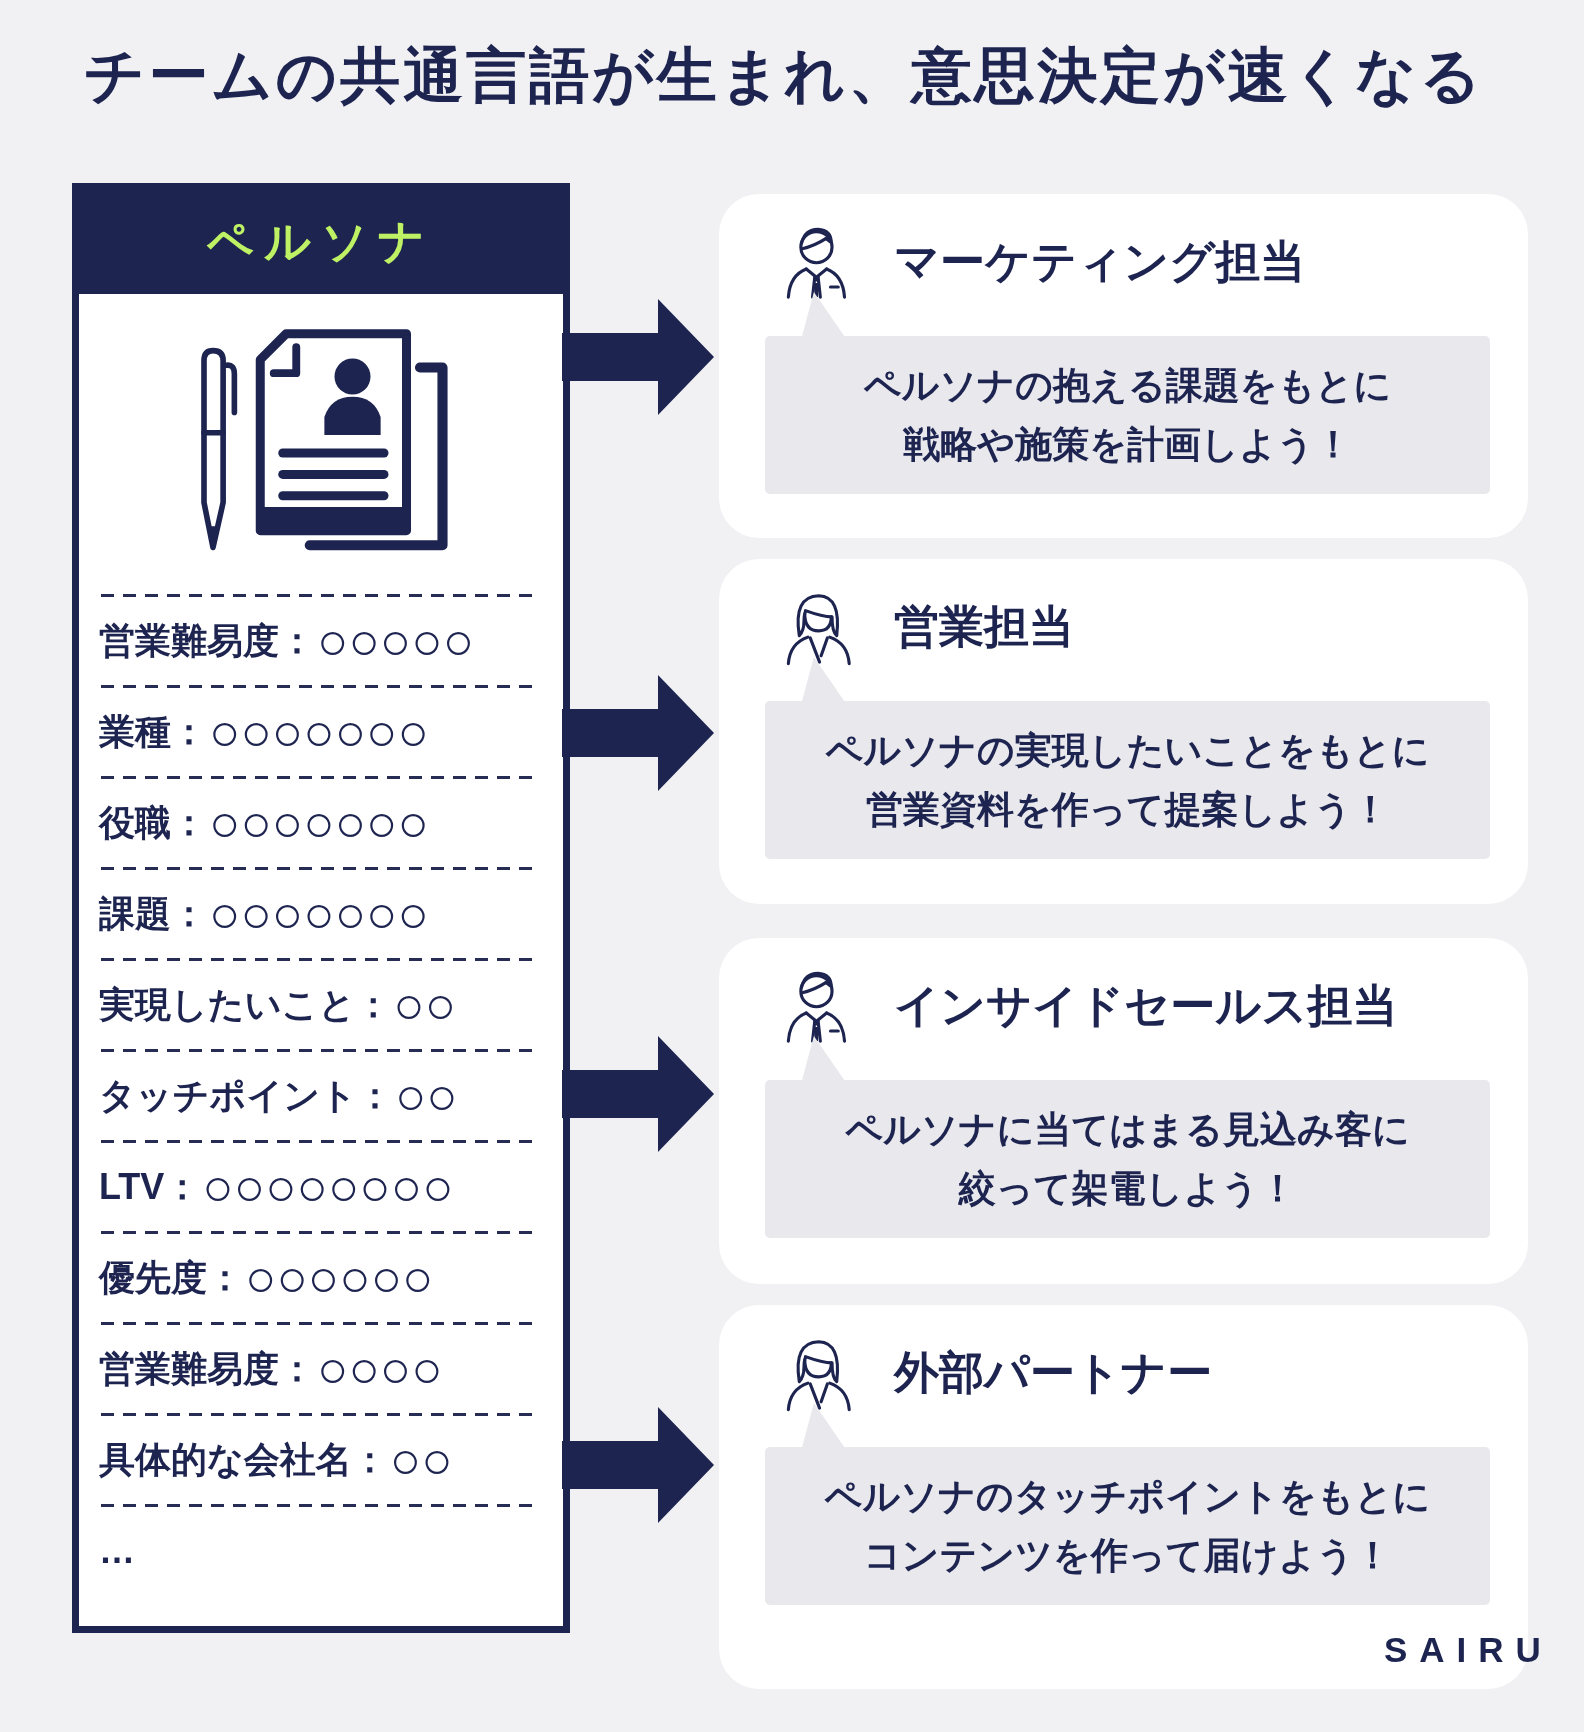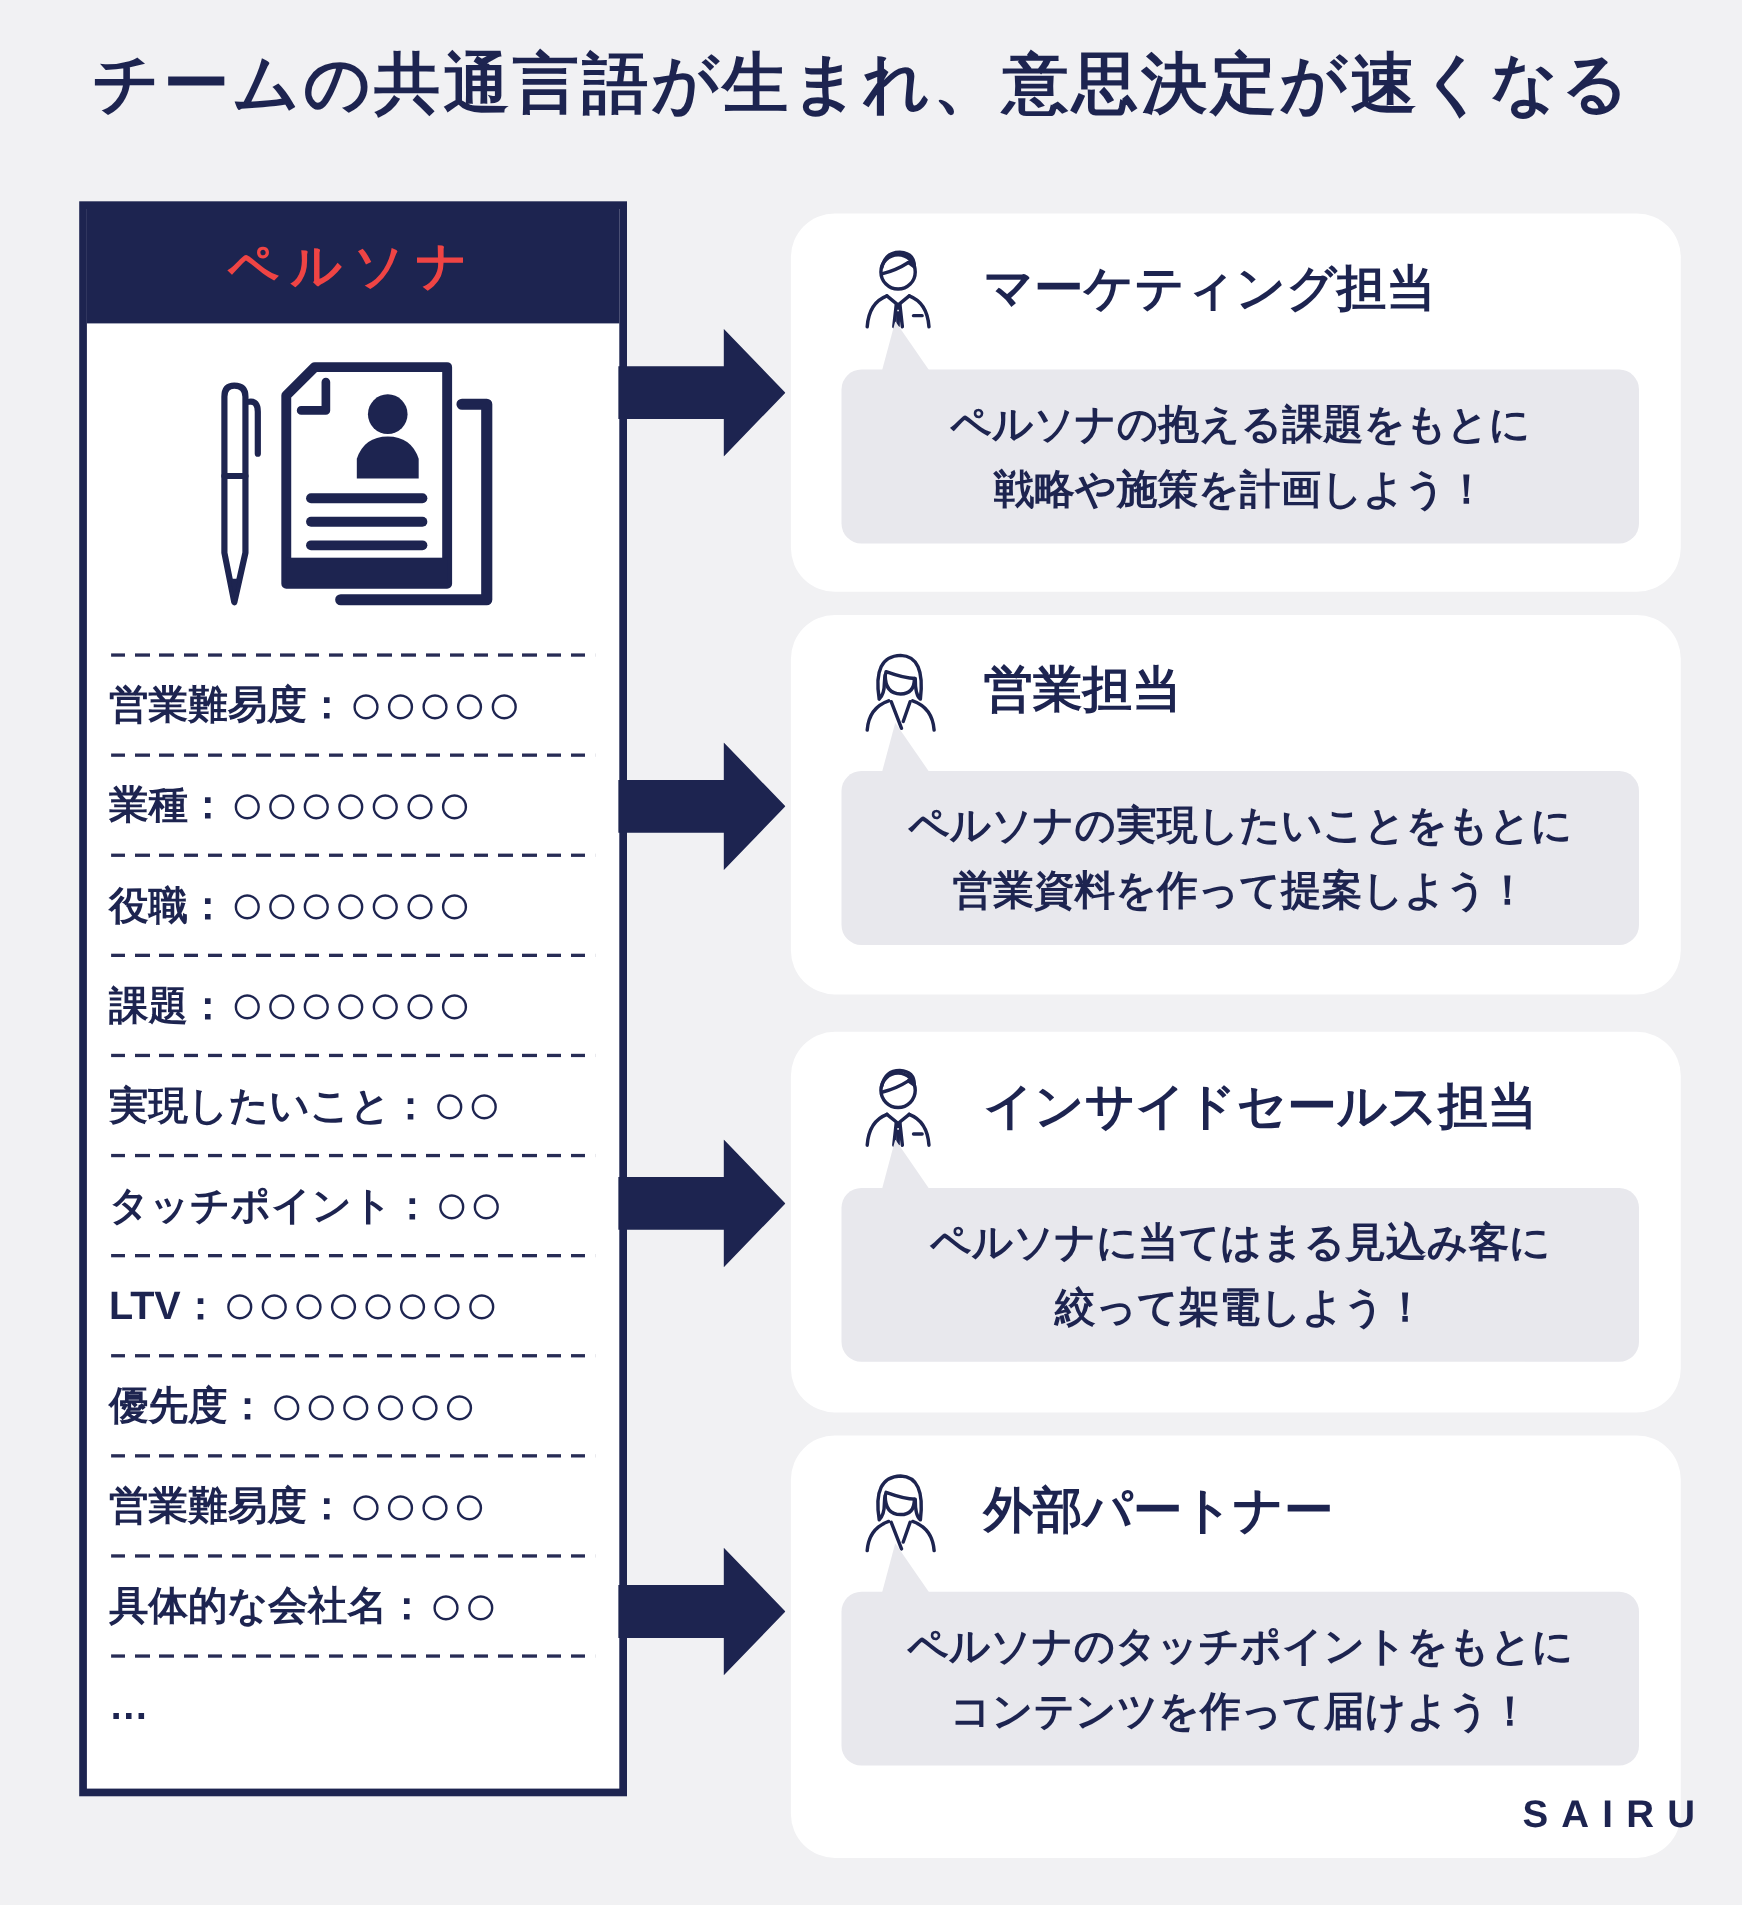--- a/index.html
+++ b/index.html
@@ -11,21 +11,21 @@
   .title{
     position:absolute;left:84px;top:36px;width:1480px;
     font-size:60px;font-weight:bold;letter-spacing:3px;white-space:nowrap;
   }
   
   .panel{
     position:absolute;left:72px;top:183px;width:498px;height:1450px;
     background:#ffffff;border:7px solid #1d2450;box-sizing:border-box;
   }
   .panel-header{
-    height:104px;background:#1d2450;color:#ef4444;
+    height:104px;background:#1d2450;color:#bef264;
     display:flex;align-items:center;justify-content:center;
     font-size:46px;font-weight:bold;letter-spacing:10px;
   }
   .panel-icon{height:300px;display:flex;align-items:center;justify-content:center;}
   .rows{padding:0 20px;}
   .sep{
     height:3px;margin:0 2px;
     background-image:repeating-linear-gradient(90deg,#272c55 0,#272c55 13px,transparent 13px,transparent 22px);
   }
   .prow{
@@ -44,21 +44,21 @@
   .c4{top:1305px;height:384px}
   .card-head{position:absolute;top:24px;left:60px;display:flex;align-items:center;gap:37px;}
   .avatar{width:78px;height:88px;flex:0 0 auto;}
   .card-title{font-size:45px;font-weight:bold;white-space:nowrap;}
   .tail{
     position:absolute;left:82px;top:98px;width:46px;height:48px;background:#e8e8ed;
     clip-path:polygon(28% 0,100% 100%,0 100%);
   }
   .bubble{
     position:absolute;left:46px;right:38px;top:142px;height:158px;
-    background:#e8e8ed;border-radius:18px;
+    background:#e8e8ed;border-radius:5px;
     display:flex;flex-direction:column;align-items:center;justify-content:center;
     font-size:37px;font-weight:bold;line-height:1.6;text-align:center;white-space:nowrap;
   }
   
   .brand{
     position:absolute;left:1384px;top:1630px;
     font-size:35px;font-weight:bold;letter-spacing:12px;
   }
   .ink{stroke:#1d2450;fill:none;stroke-width:4;stroke-linecap:round;stroke-linejoin:round;}
   .ink-fill{fill:#1d2450;stroke:none;}

